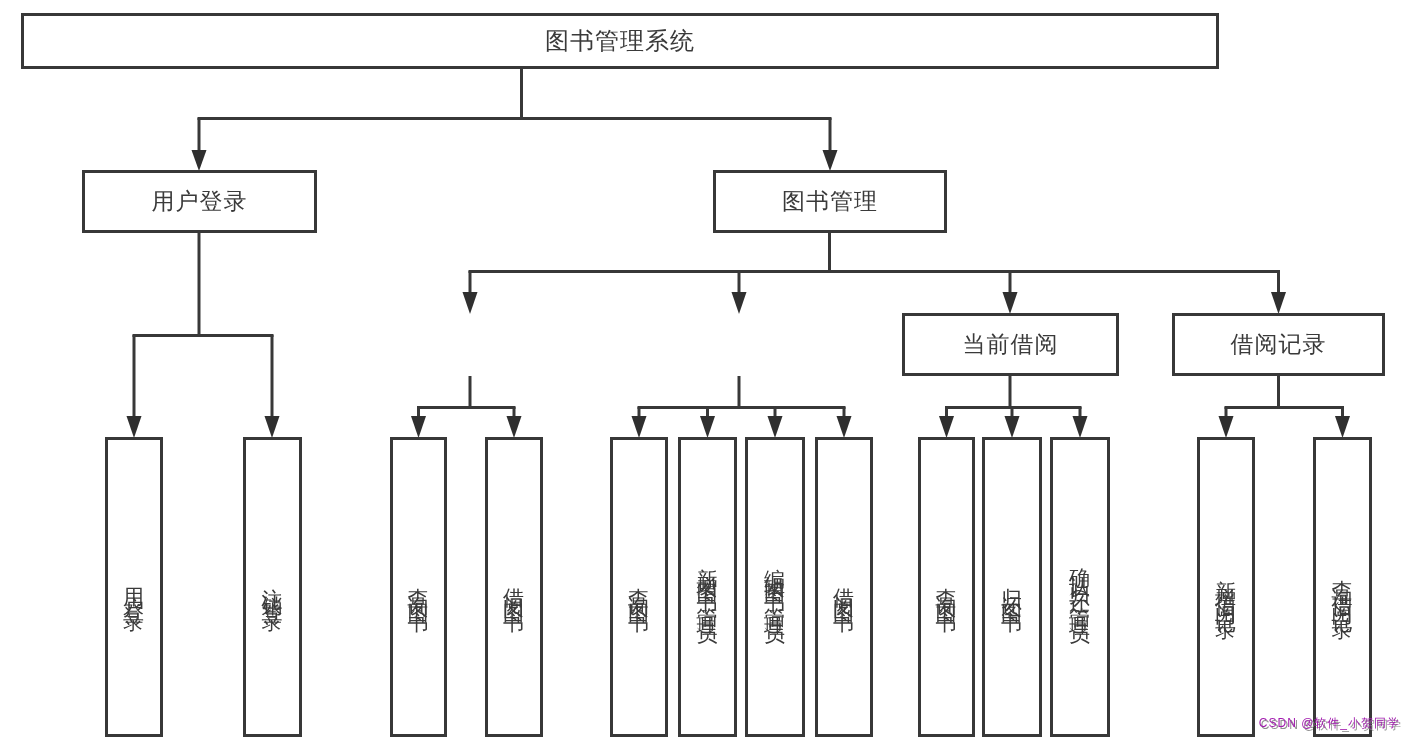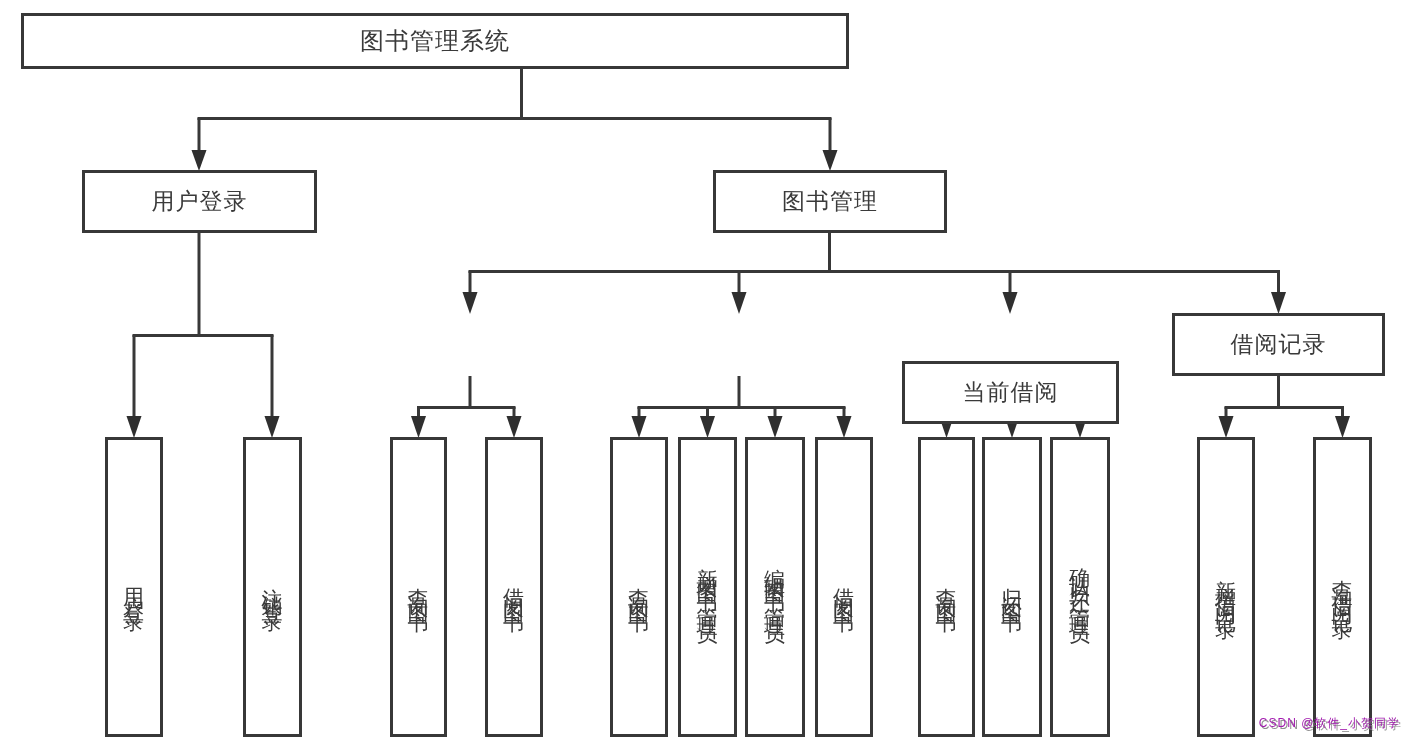--- a/index.html
+++ b/index.html
@@ -123,26 +123,26 @@
       <polygon points="767.5,416 782.5,416 775,438"></polygon>
       <polygon points="836.5,416 851.5,416 844,438"></polygon>
       <polygon points="939,416 954,416 946.5,438"></polygon>
       <polygon points="1004.5,416 1019.5,416 1012,438"></polygon>
       <polygon points="1072.5,416 1087.5,416 1080,438"></polygon>
       <polygon points="1218.5,416 1233.5,416 1226,438"></polygon>
       <polygon points="1335,416 1350,416 1342.5,438"></polygon>
     </g>
   </svg>
 
-  <div class="box root" style="left:21px; top:13px; width:828px; height:56px;">图书管理系统</div>
+  <div class="box root" style="left:21px; top:13px; width:1198px; height:56px;">图书管理系统</div>
 
   <div class="box" style="left:82px; top:170px; width:235px; height:63px;">用户登录</div>
   <div class="box" style="left:713px; top:170px; width:234px; height:63px;">图书管理</div>
 
-  <div class="box" style="left:902px; top:313px; width:217px; height:63px;margin-top:48px;">当前借阅</div>
+  <div class="box" style="left:902px; top:313px; width:217px; height:63px;">当前借阅</div>
   <div class="box" style="left:1172px; top:313px; width:213px; height:63px;">借阅记录</div>
 
   <div class="vbox" style="left:105px; top:437px; width:58px; height:300px;">用户登录</div>
   <div class="vbox" style="left:243px; top:437px; width:59px; height:300px;">注销登录</div>
 
   <div class="vbox" style="left:390px; top:437px; width:57px; height:300px;">查询图书</div>
   <div class="vbox" style="left:485px; top:437px; width:58px; height:300px;">借阅图书</div>
 
   <div class="vbox" style="left:610px; top:437px; width:58px; height:300px;">查询图书</div>
   <div class="vbox" style="left:678px; top:437px; width:59px; height:300px;">新增图书（管理员）</div>

